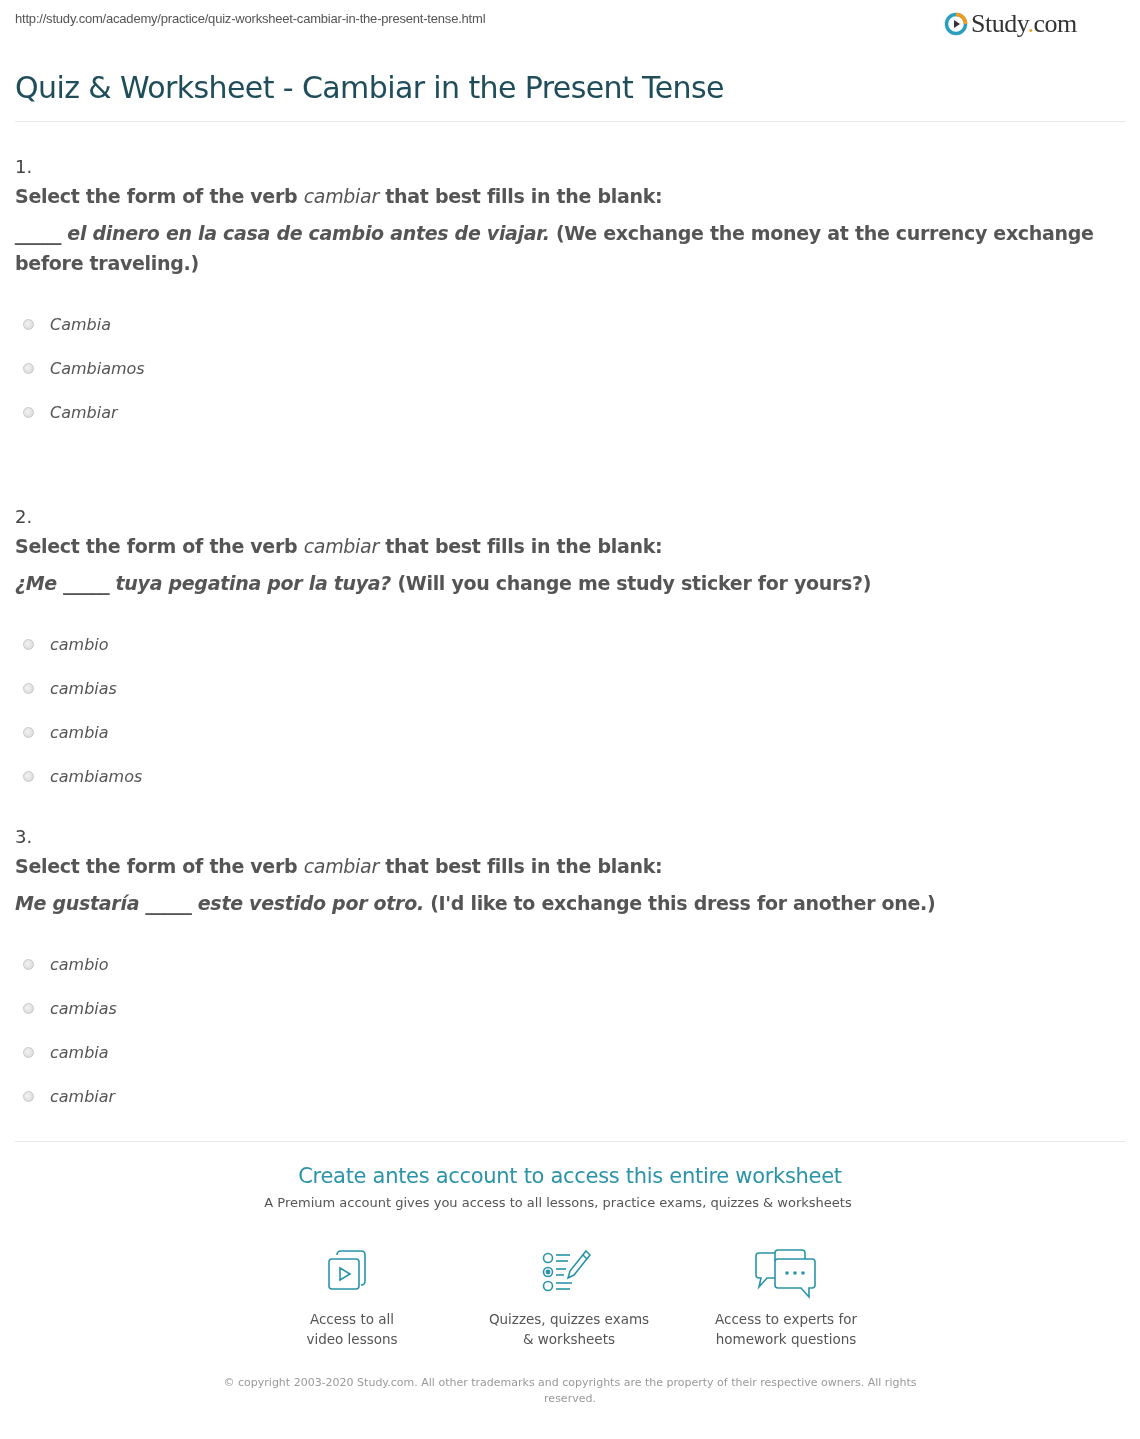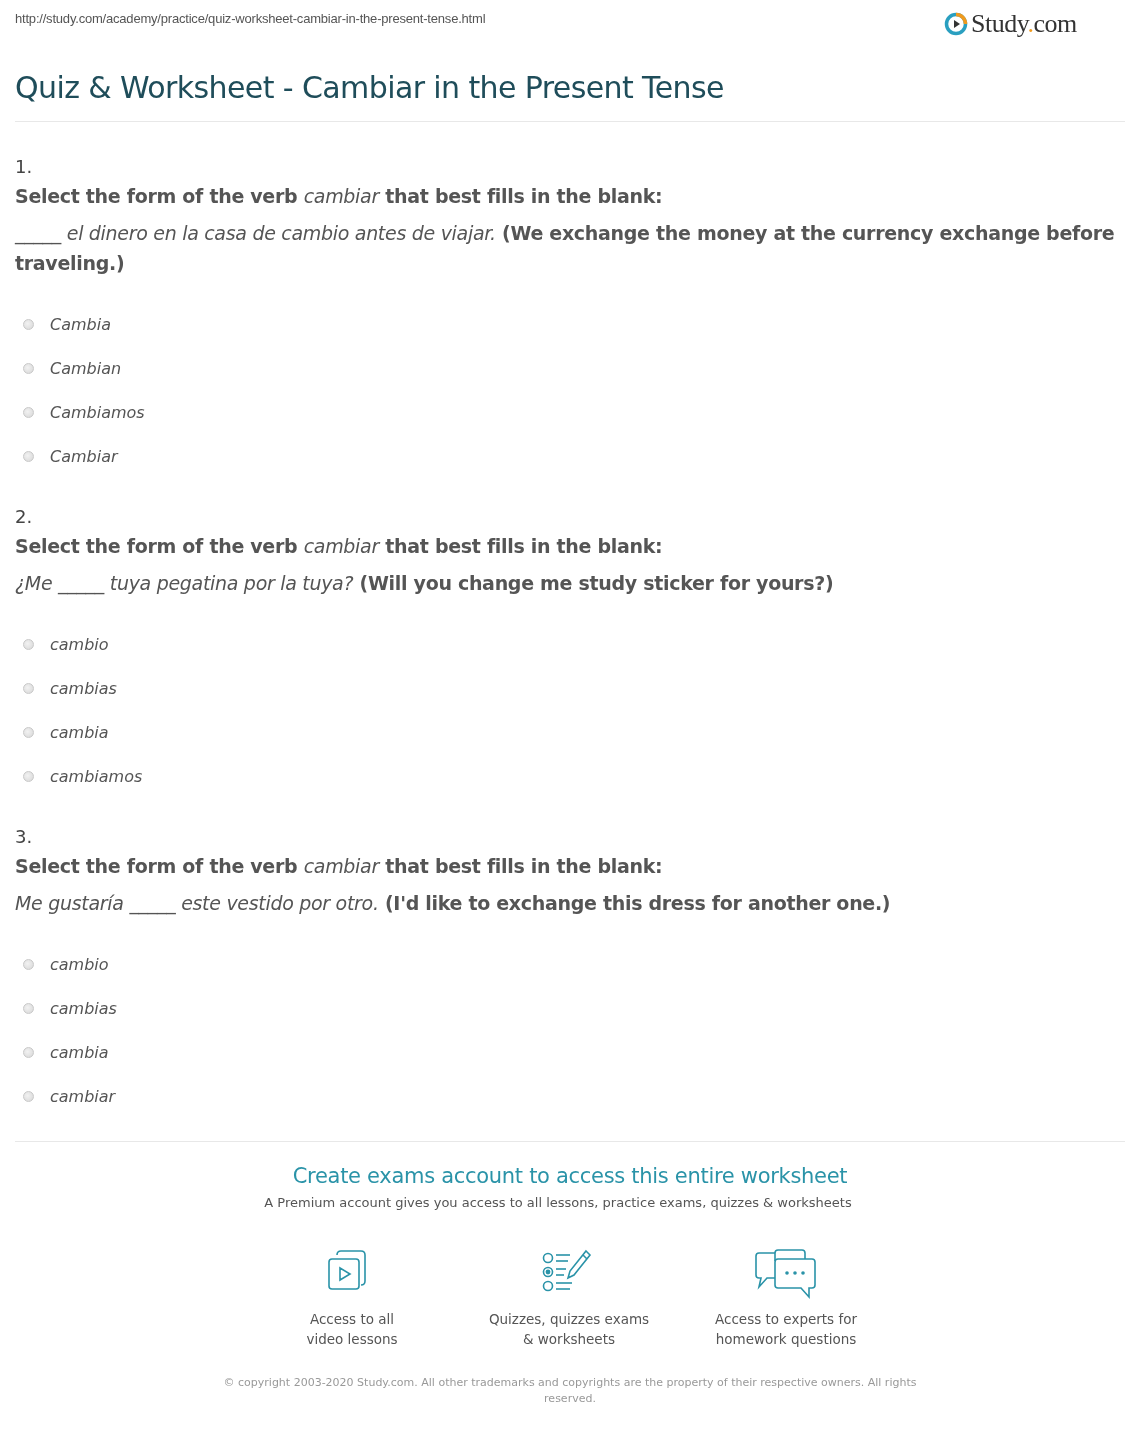--- a/index.html
+++ b/index.html
@@ -37,21 +37,21 @@
     .q-num { font-size: 18px; color: #444; line-height: 22px; }
     .q-prompt {
       font-size: 19px; font-weight: bold; color: #555; line-height: 24px; margin-top: 6px;
       letter-spacing: -0.3px;
     }
     .q-prompt i { font-weight: normal; }
     .q-sentence {
       font-size: 19px; font-weight: bold; color: #555; line-height: 30px; margin-top: 10px;
       letter-spacing: -0.3px;
     }
-    .q-sentence i { font-weight: normal; }
+    .q-sentence i { font-weight: bold; }
     .options { margin-top: 28px; }
     .option { display: flex; align-items: center; height: 44px; padding-left: 8px; cursor: pointer; }
     .radio {
       width: 11px; height: 11px; border-radius: 50%;
       background: radial-gradient(circle at 40% 40%, #f2f2f2, #d6d6d6);
       border: 1px solid #c9c9c9; margin-right: 16px; flex: 0 0 auto;
     }
     .opt-label { font-style: italic; font-size: 16px; color: #555; }
     .cta-title {
       position: absolute; left: 0; width: 1140px; top: 1164px; text-align: center;
@@ -90,24 +90,20 @@
   <div class="q-num">1.</div>
   <div class="q-prompt"><span>Select the form of the verb </span><i>cambiar</i><span> that best fills in the blank:</span></div>
   <div class="q-sentence"><i>_____ el dinero en la casa de cambio antes de viajar.</i><span> (We exchange the money at the currency exchange before traveling.)</span></div>
   <div class="options" style="margin-top:24px">
     <div class="option">
         <span class="radio"></span>
         <span class="opt-label">Cambia</span>
       </div>
     <div class="option">
         <span class="radio"></span>
-        <span class="opt-label">Cambian</span>
-      </div>
-    <div class="option">
-        <span class="radio"></span>
         <span class="opt-label">Cambiamos</span>
       </div>
     <div class="option">
         <span class="radio"></span>
         <span class="opt-label">Cambiar</span>
       </div>
   </div>
 </div>
 
 <div class="question" style="top:506px">
@@ -153,21 +149,21 @@
       </div>
     <div class="option">
         <span class="radio"></span>
         <span class="opt-label">cambiar</span>
       </div>
   </div>
 </div>
 
 <div class="hr" style="top:1141px"></div>
 
-<div class="cta-title">Create exams account to access this entire worksheet</div>
+<div class="cta-title">Create antes account to access this entire worksheet</div>
 <div class="cta-sub">A Premium account gives you access to all lessons, practice exams, quizzes &amp; worksheets</div>
 
 <div class="feature" style="left:242px">
   <svg viewBox="0 0 70 54" fill="none" stroke="#2a93a8" stroke-width="1.6">
     <rect x="26" y="4" width="24" height="32" rx="2" transform="translate(0,0)" style="display:none"></rect>
     <path d="M20 8 Q20 4 24 4 L44 4 Q48 4 48 8 L48 34 Q48 38 44 38"></path>
     <rect x="12" y="12" width="30" height="30" rx="3"></rect>
     <path d="M23 21 L33 27 L23 33 Z"></path>
   </svg>
   <div class="feature-label"><span>Access to all</span><br><span>video lessons</span></div>

